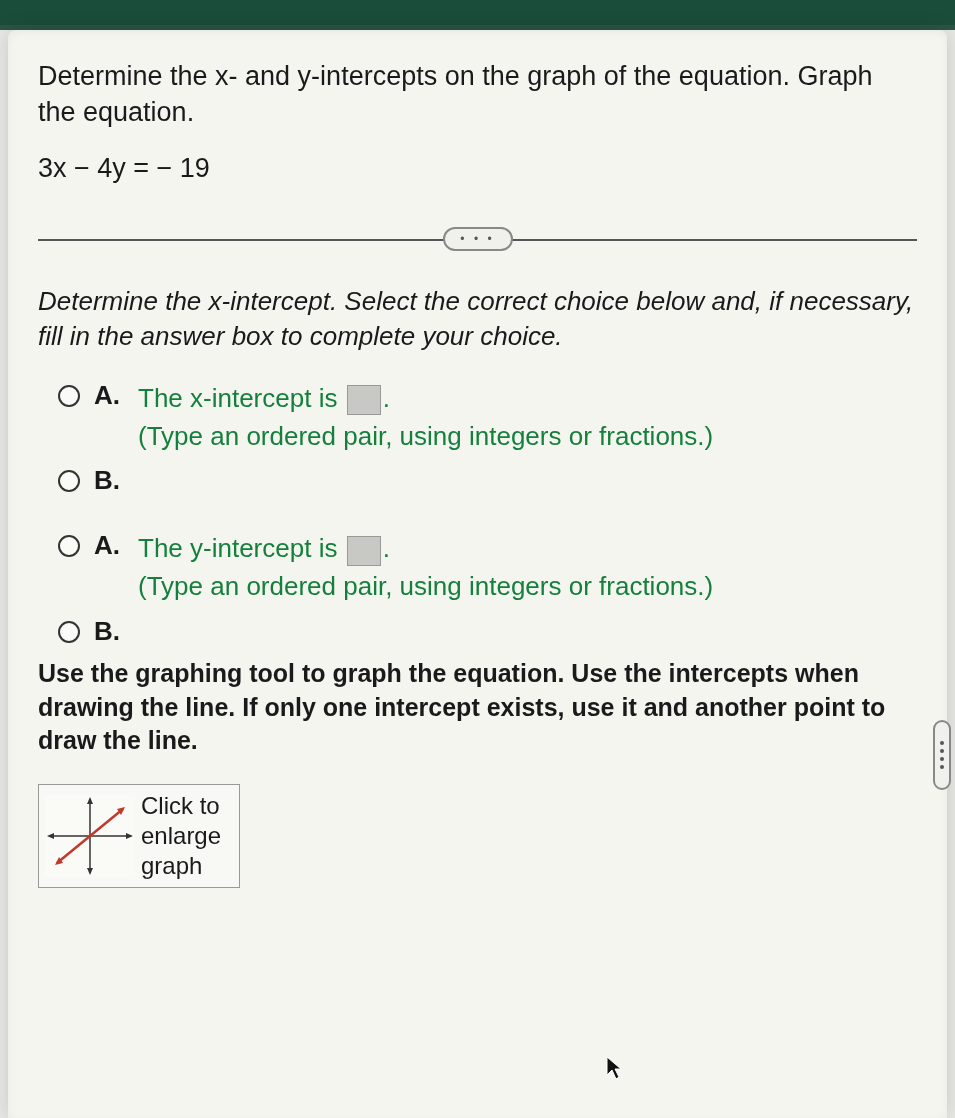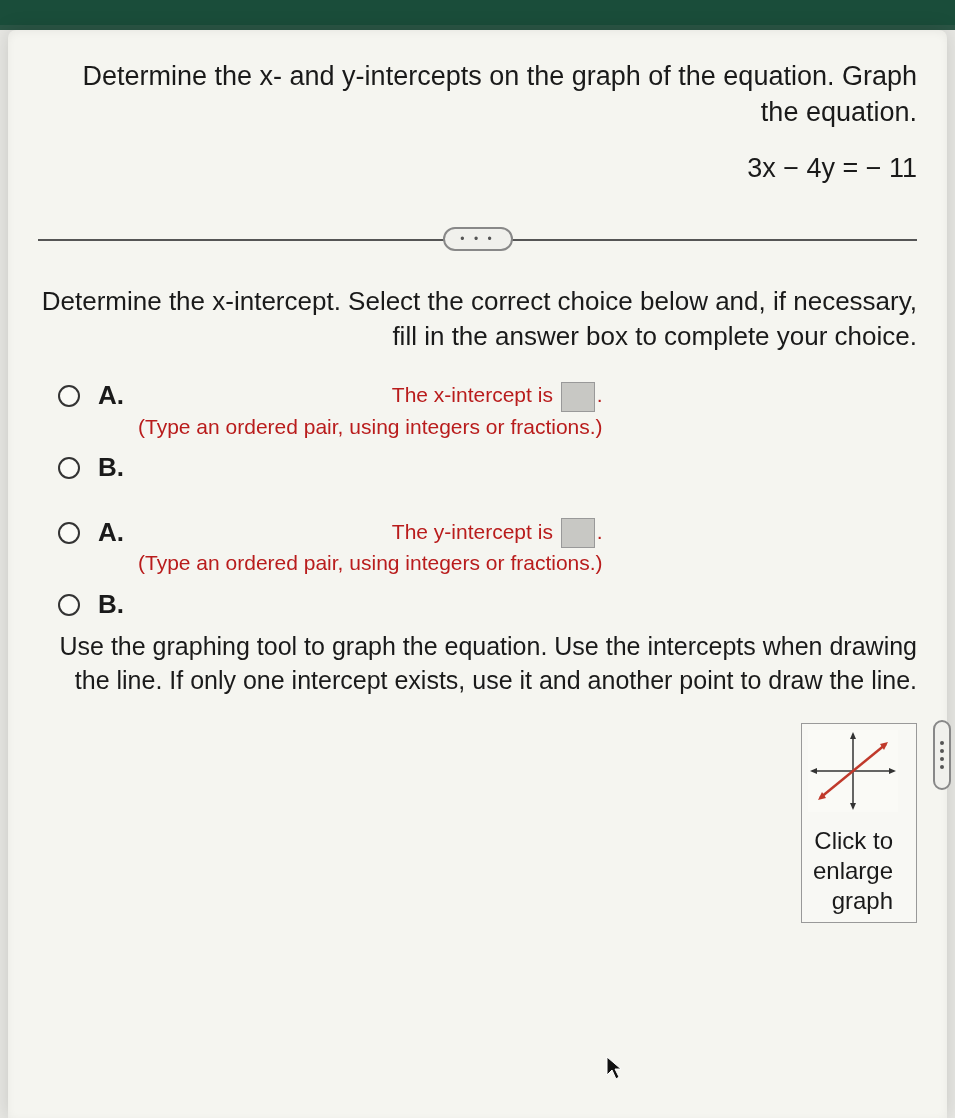--- a/index.html
+++ b/index.html
@@ -12,21 +12,20 @@
   .page {
     position: absolute;
     top: 30px;
     left: 8px;
     right: 8px;
     bottom: 0;
     background: #f5f5f0;
     border-radius: 8px 8px 0 0;
     padding: 28px 30px 12px 30px;
     box-shadow: 0 0 20px rgba(0,0,0,0.15), inset 0 2px 8px rgba(0,0,0,0.05);
-    text-align: right;
   }
   .question-text {
     font-size: 27px;
     color: #1a1a1a;
     line-height: 1.35;
     margin-bottom: 22px;
   }
   .equation {
     font-size: 27px;
     color: #1a1a1a;
@@ -61,20 +60,21 @@
     font-size: 12px;
     letter-spacing: 3px;
     color: #555;
     cursor: pointer;
   }
   .sub-prompt {
     font-size: 26px;
     color: #1a1a1a;
     line-height: 1.35;
     margin-bottom: 26px;
+    font-style: italic;
   }
   .choice-row {
     display: flex;
     align-items: flex-start;
     gap: 14px;
     margin-bottom: 10px;
     padding-left: 20px;
   }
   .radio {
     width: 22px;
@@ -87,51 +87,51 @@
     cursor: pointer;
   }
   .choice-letter {
     font-size: 26px;
     font-weight: bold;
     color: #1a1a1a;
     flex-shrink: 0;
     min-width: 30px;
   }
   .choice-body {
-    font-size: 21px;
-    color: #b91c1c;
+    font-size: 26px;
+    color: #15803d;
     line-height: 1.45;
   }
   .answer-box {
     display: inline-block;
     width: 34px;
     height: 30px;
     background: #c8c8c4;
     border: 1px solid #999;
     vertical-align: middle;
     margin: 0 2px;
     cursor: text;
   }
   .section-gap { height: 24px; }
   .graph-instr {
     font-size: 25px;
     color: #1a1a1a;
     line-height: 1.35;
     margin-bottom: 26px;
     margin-top: 10px;
+    font-weight: bold;
   }
   .graph-widget {
     display: inline-flex;
     align-items: center;
-    gap: 14px;
+    gap: 6px;
     border: 1px solid #999;
     background: #f8f8f4;
     padding: 6px 18px 6px 6px;
     cursor: pointer;
-    flex-direction: column;
   }
   .mini-graph {
     width: 90px;
     height: 82px;
     position: relative;
     background: #fafaf6;
   }
   .graph-label {
     font-size: 24px;
     color: #1a1a1a;
@@ -164,21 +164,21 @@
   .side-handle .dot {
     width: 4px; height: 4px; border-radius: 50%; background: #555;
   }
 </style>
 </head>
 <body>
 
 <div class="page">
 
   <div class="question-text">Determine the x- and y-intercepts on the graph of the equation. Graph the equation.</div>
-  <div class="equation">3x − 4y = − 11</div>
+  <div class="equation">3x − 4y = − 19</div>
 
   <div class="divider-wrap">
     <div class="divider-line"></div>
     <div class="divider-pill">
       <span>• • •</span>
     </div>
   </div>
 
   <div class="sub-prompt">Determine the x-intercept. Select the correct choice below and, if necessary, fill in the answer box to complete your choice.</div>
 

